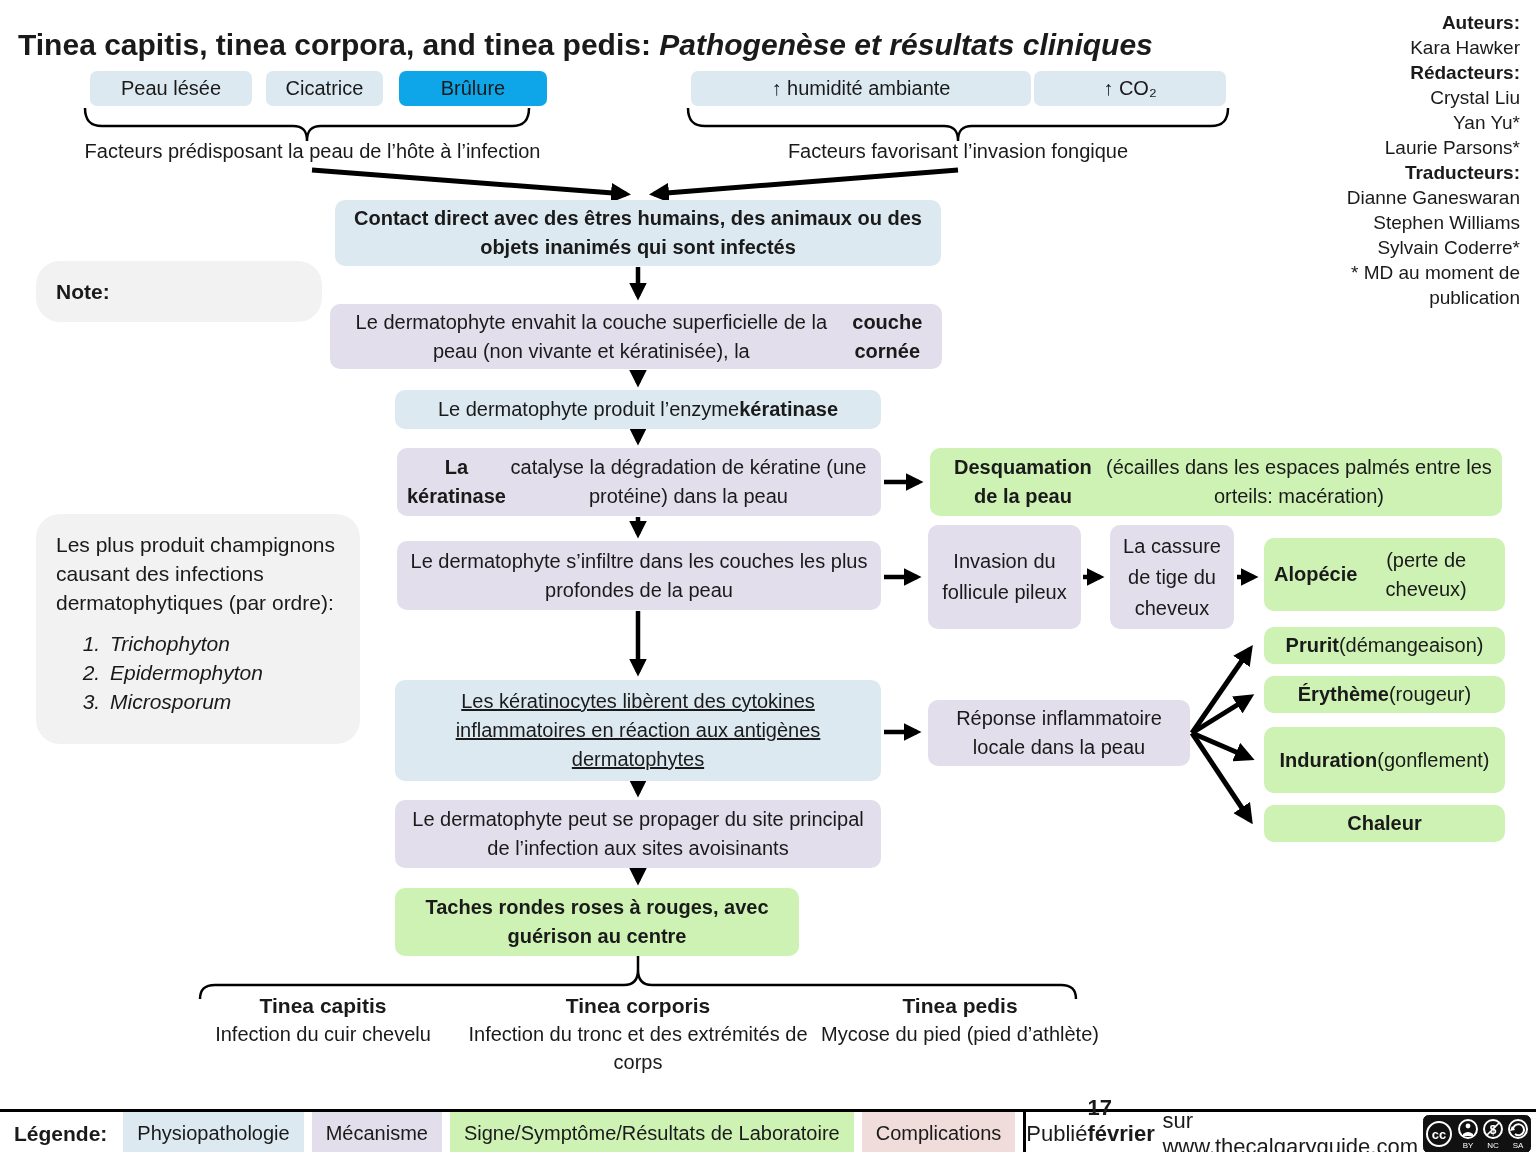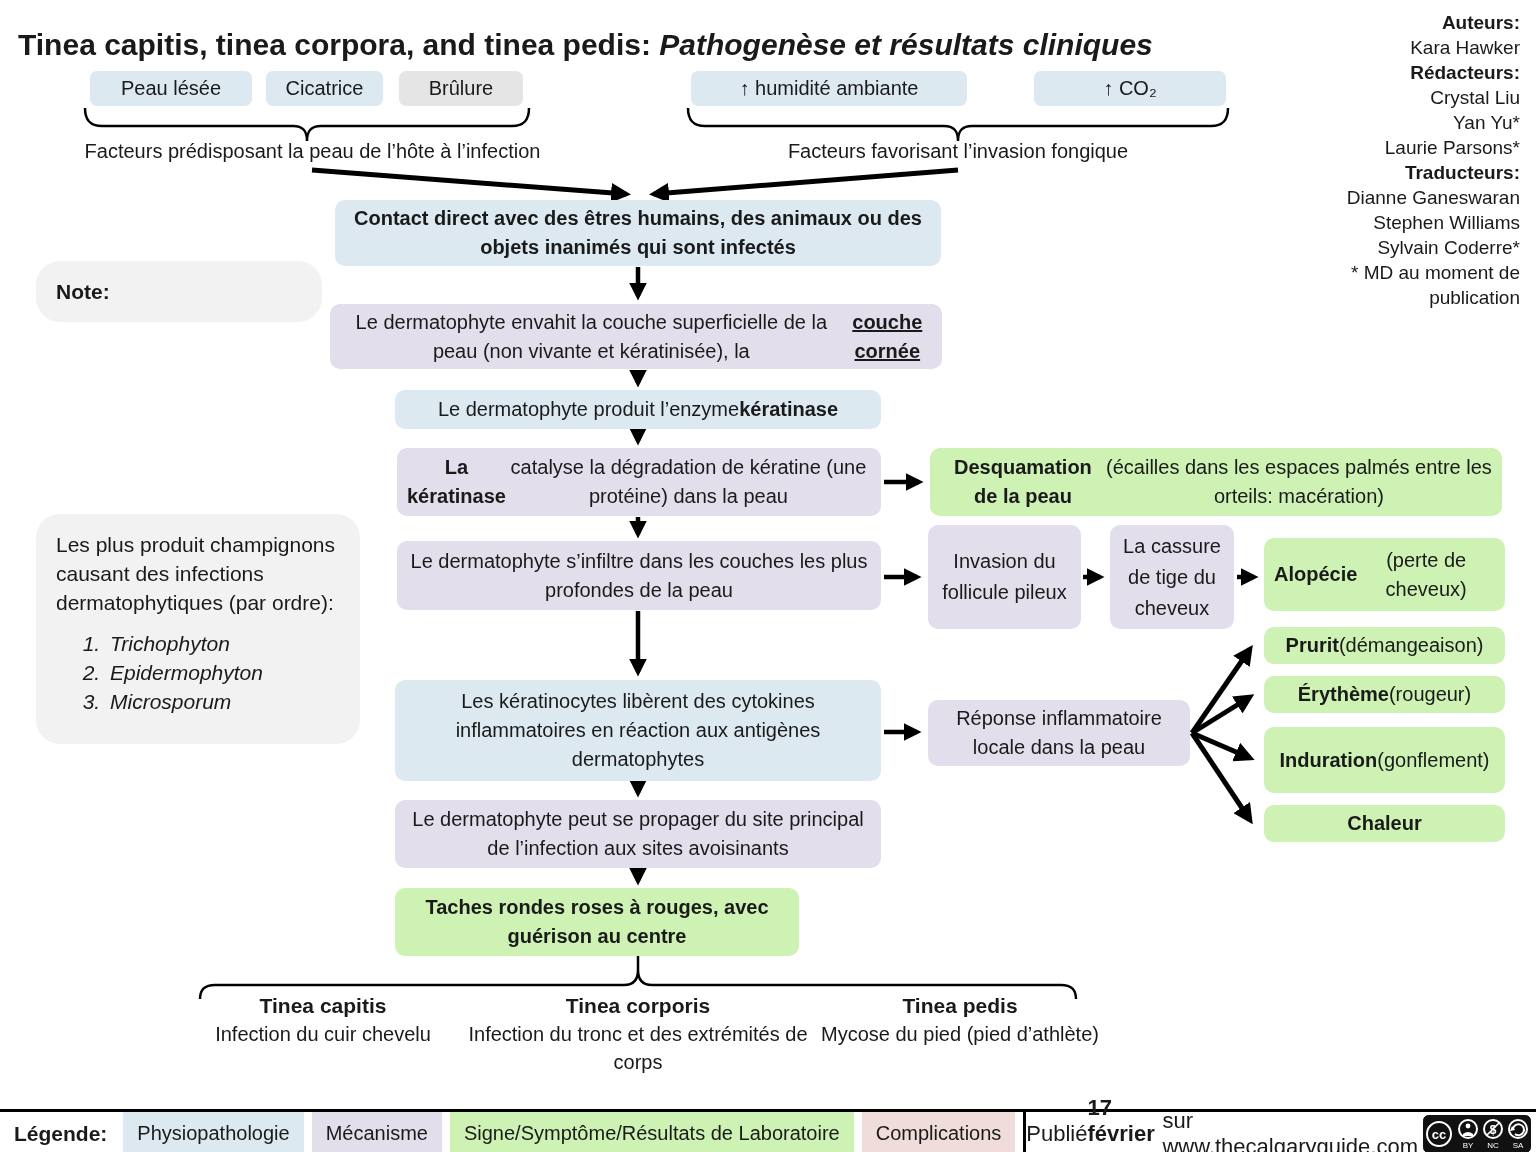--- a/index.html
+++ b/index.html
@@ -67,54 +67,54 @@
       <path d="M200,999 C200,989 205,985 215,985 L624,985 C633,985 638,980 638,970 C638,980 643,985 652,985 L1061,985 C1071,985 1076,989 1076,999" stroke-width="2.5"></path>
     </g>
   </svg>
 
   <h1 class="title"><span>Tinea capitis, tinea corpora, and tinea pedis: </span><span class="it">Pathogenèse et résultats cliniques</span></h1>
 
   <div class="credits"><span style="font-weight: bold;">Auteurs:</span><br><span>Kara Hawker</span><br><span style="font-weight: bold;">Rédacteurs:</span><br><span>Crystal Liu</span><br><span>Yan Yu*</span><br><span>Laurie Parsons*</span><br><span style="font-weight: bold;">Traducteurs:</span><br><span>Dianne Ganeswaran</span><br><span>Stephen Williams</span><br><span>Sylvain Coderre*</span><br><span>* MD au moment de publication</span></div>
 
   <div class="box chipbox" style="left: 90px; top: 71px; width: 162px; height: 35px; background-color: rgb(220, 233, 241);">Peau lésée</div>
   <div class="box chipbox" style="left: 266px; top: 71px; width: 117px; height: 35px; background-color: rgb(220, 233, 241);">Cicatrice</div>
-  <div class="box chipbox" style="left: 399px; top: 71px; width: 124px; height: 35px; background-color: #e5e5e5;">Brûlure</div>
-  <div class="box chipbox" style="left: 691px; top: 71px; width: 276px; height: 35px; background-color: rgb(220, 233, 241);">↑ humidité ambiante</div>
+  <div class="box chipbox" style="left: 399px; top: 71px; width: 148px; height: 35px; background-color: #0ea5e9;">Brûlure</div>
+  <div class="box chipbox" style="left: 691px; top: 71px; width: 340px; height: 35px; background-color: rgb(220, 233, 241);">↑ humidité ambiante</div>
   <div class="box chipbox" style="left: 1034px; top: 71px; width: 192px; height: 35px; background-color: rgb(220, 233, 241);">↑ CO₂</div>
 
   <div class="labeltxt" style="left:40px;top:140px;width:545px;">Facteurs prédisposant la peau de l’hôte à l’infection</div>
   <div class="labeltxt" style="left:740px;top:140px;width:436px;">Facteurs favorisant l’invasion fongique</div>
 
   <div class="note" style="left: 36px; top: 261px; width: 286px; background-color: rgb(242, 242, 242);">
     <span class="bold">Note:</span><br>
   </div>
   <div class="note" style="left: 36px; top: 514px; width: 324px; background-color: rgb(242, 242, 242);">
     <span>Les plus produit champignons causant des infections dermatophytiques (par ordre):</span>
     <ol>
       <li>Trichophyton</li>
       <li>Epidermophyton</li>
       <li>Microsporum</li>
     </ol>
   </div>
 
   <div class="box bold" style="left: 335px; top: 200px; width: 606px; height: 66px; background-color: rgb(220, 233, 241);">Contact direct avec des êtres humains, des animaux ou des objets inanimés qui sont infectés</div>
   <div class="box" style="left: 330px; top: 304px; width: 612px; height: 65px; background-color: rgb(226, 222, 235);">
       <span>Le dermatophyte envahit la couche superficielle de la peau (non vivante et kératinisée), la </span>
-      <span style="font-weight: bold; text-decoration: underline;">couche cornée</span>
+      <span style="font-weight: bold;">couche cornée</span>
     </div>
   <div class="box" style="left: 395px; top: 390px; width: 486px; height: 39px; background-color: rgb(220, 233, 241);">
       <span>Le dermatophyte produit l’enzyme </span>
       <span style="font-weight: bold;">kératinase</span>
     </div>
   <div class="box" style="left: 397px; top: 448px; width: 484px; height: 68px; background-color: rgb(226, 222, 235);">
       <span style="font-weight: bold;">La kératinase</span>
       <span> catalyse la dégradation de kératine (une protéine) dans la peau</span>
     </div>
   <div class="box" style="left: 397px; top: 541px; width: 484px; height: 69px; background-color: rgb(226, 222, 235);">Le dermatophyte s’infiltre dans les couches les plus profondes de la peau</div>
-  <div class="box" style="left: 395px; top: 680px; width: 486px; height: 101px; background-color: rgb(220, 233, 241);">Les kératinocytes libèrent des cytokines inflammatoires en réaction aux antigènes dermatophytes</div>
+  <div class="box" style="left: 395px; top: 680px; width: 486px; height: 101px; background-color: rgb(220, 233, 241); text-decoration: underline;">Les kératinocytes libèrent des cytokines inflammatoires en réaction aux antigènes dermatophytes</div>
   <div class="box" style="left: 395px; top: 800px; width: 486px; height: 68px; background-color: rgb(226, 222, 235);">Le dermatophyte peut se propager du site principal de l’infection aux sites avoisinants</div>
   <div class="box bold" style="left: 395px; top: 888px; width: 404px; height: 68px; background-color: rgb(205, 242, 180);">Taches rondes roses à rouges, avec guérison au centre</div>
 
   <div class="box" style="left: 930px; top: 448px; width: 572px; height: 68px; background-color: rgb(205, 242, 180);">
       <span style="font-weight: bold;">Desquamation de la peau</span>
       <span> (écailles dans les espaces palmés entre les orteils: macération)</span>
     </div>
   <div class="box" style="left: 928px; top: 525px; width: 153px; height: 104px; line-height: 31px; background-color: rgb(226, 222, 235);">Invasion du follicule pileux</div>
   <div class="box" style="left: 1110px; top: 525px; width: 124px; height: 104px; line-height: 31px; background-color: rgb(226, 222, 235);">La cassure de tige du cheveux</div>
   <div class="box" style="left: 1264px; top: 538px; width: 241px; height: 73px; background-color: rgb(205, 242, 180);">

